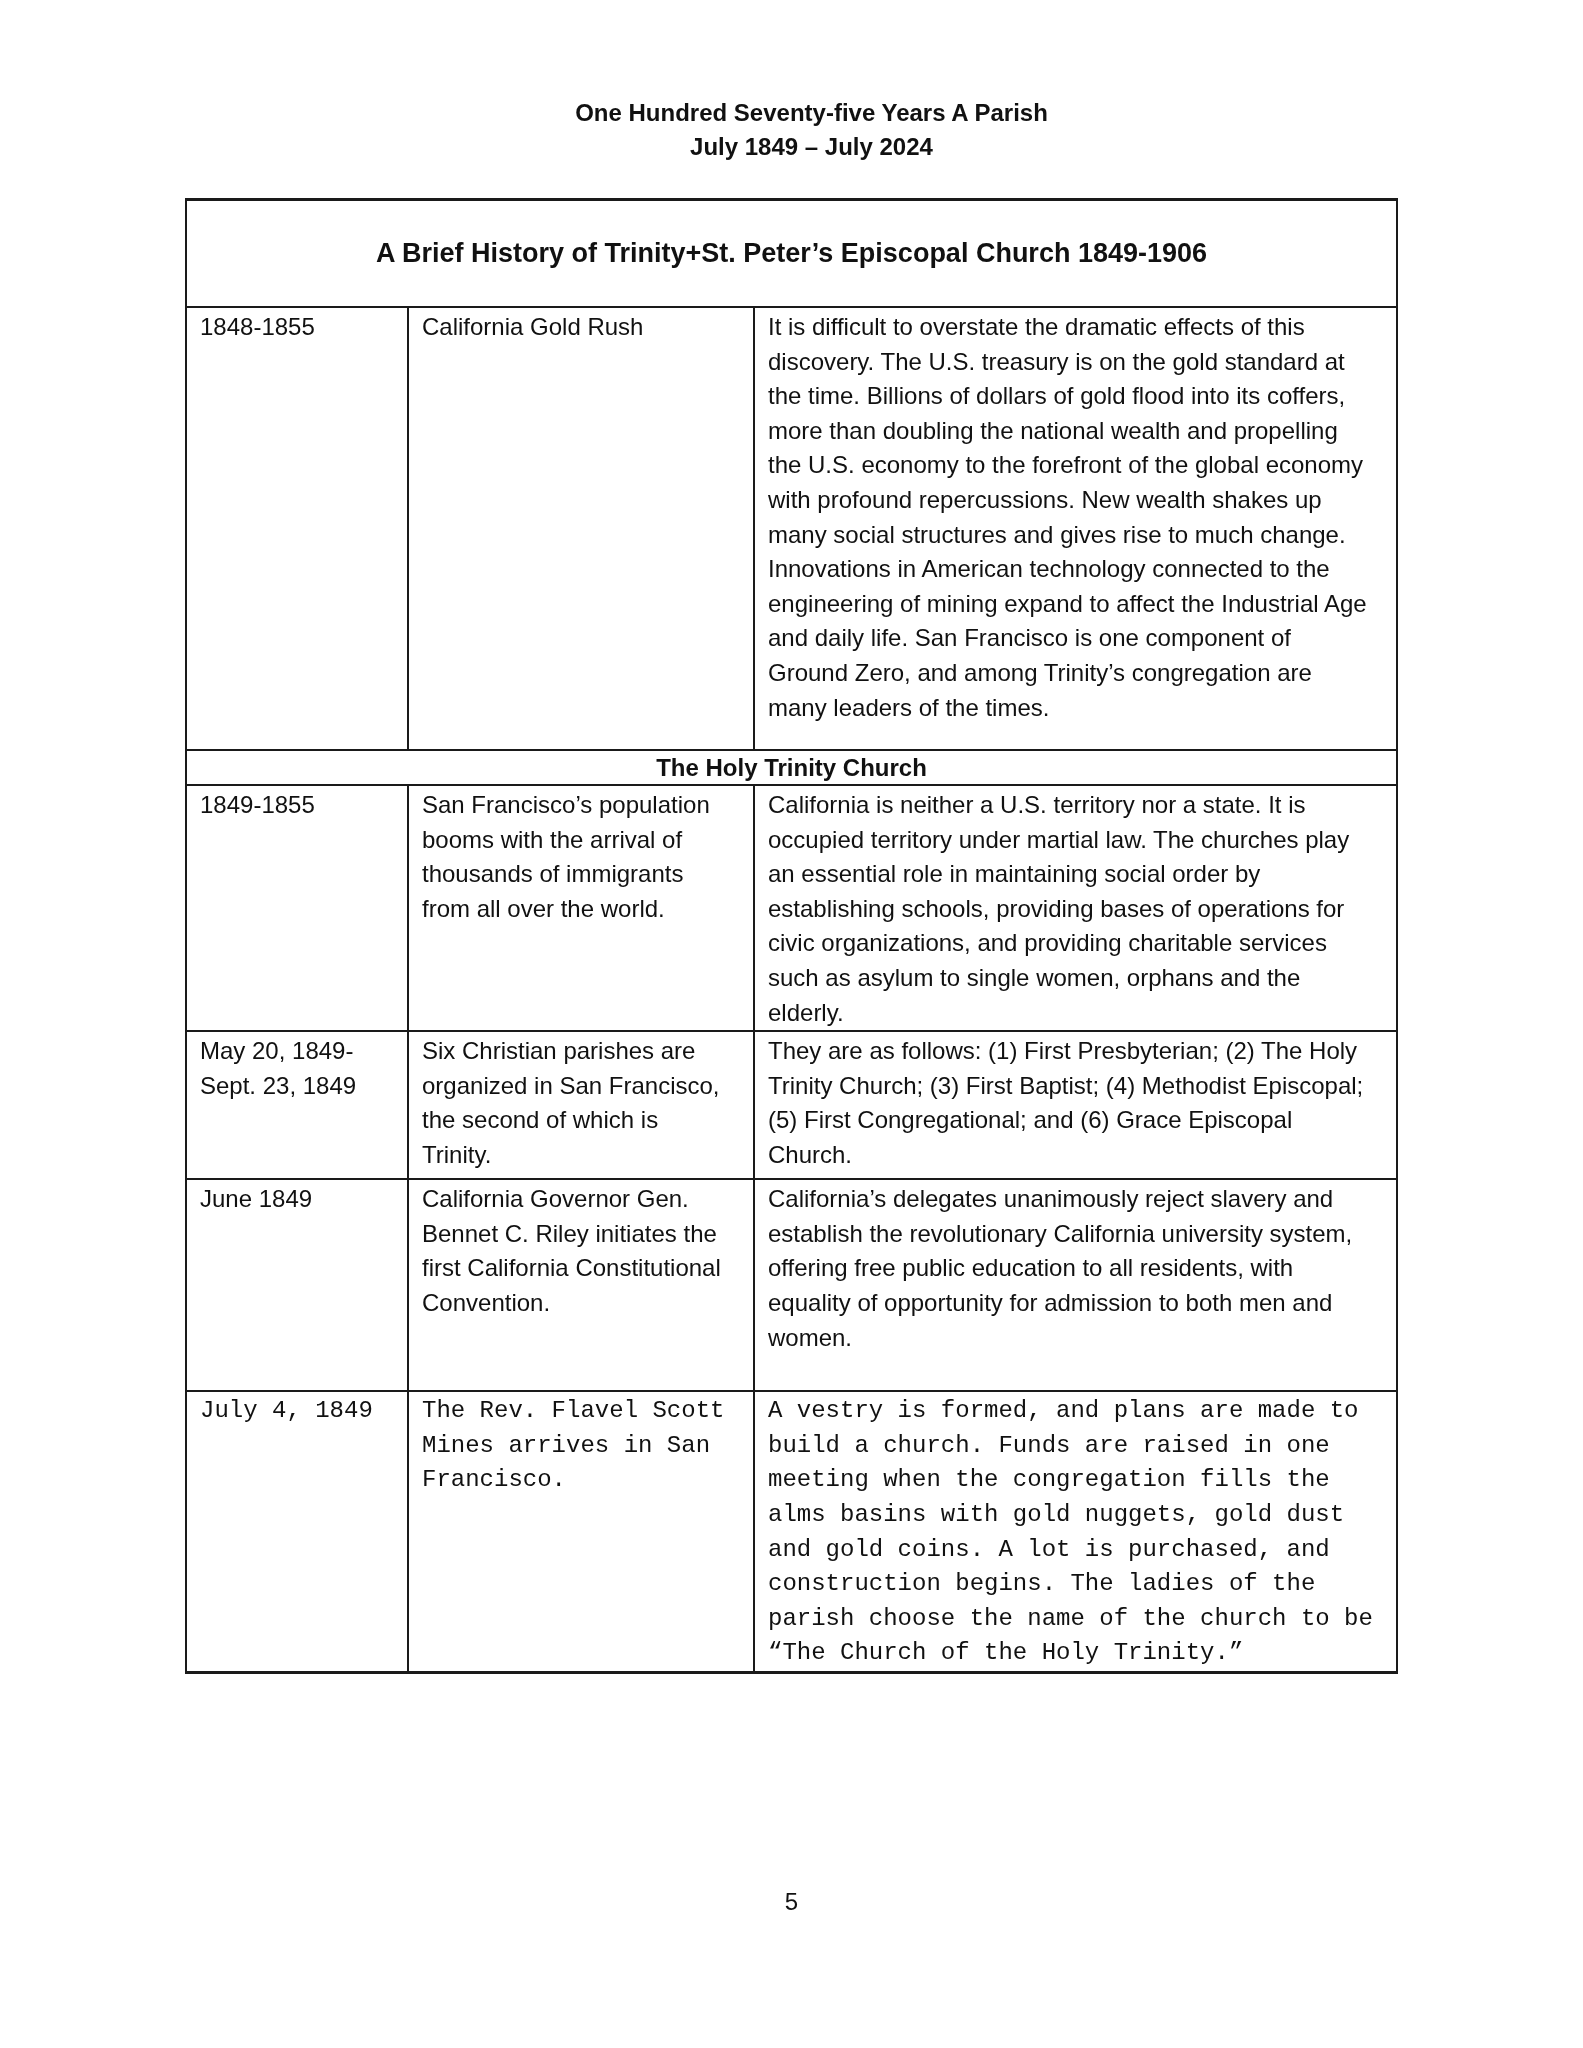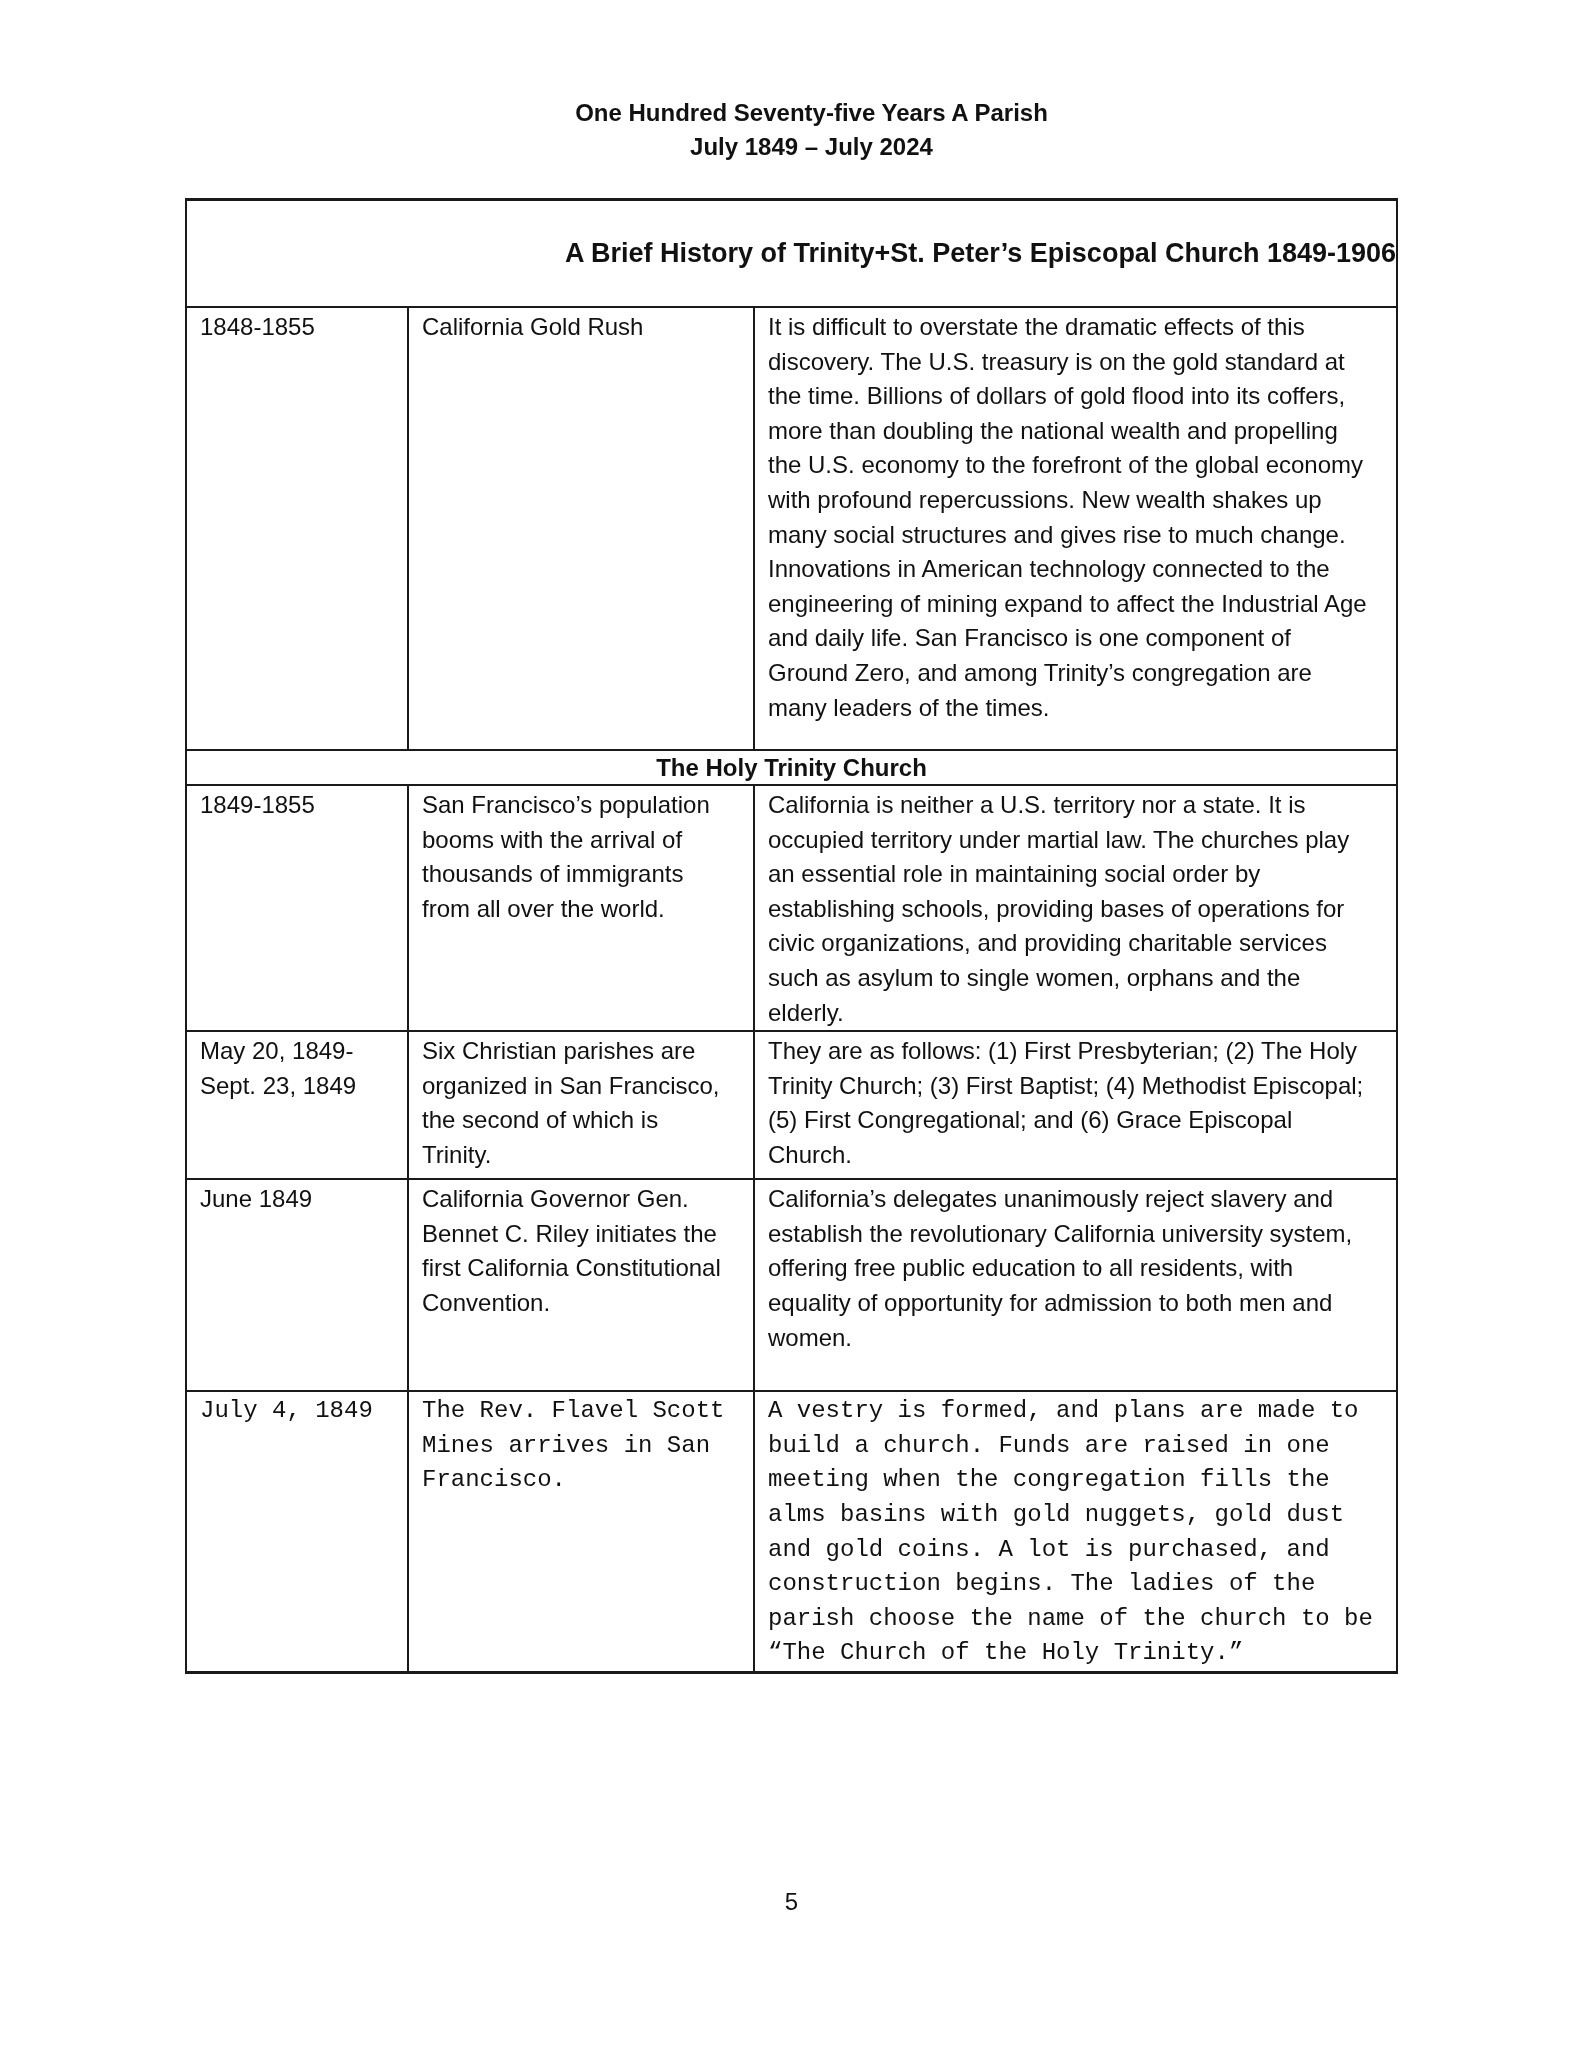--- a/index.html
+++ b/index.html
@@ -9,21 +9,21 @@
                font-weight: bold; font-size: 24px; line-height: 34px; margin-left: 20px; }
   #t1 { top: 96px; }
   #t2 { top: 130px; text-align: center; }
   table.hist { position: absolute; left: 185px; top: 198px; width: 1211px;
                border-collapse: collapse; table-layout: fixed; }
   table.hist td { border: 2px solid #1a1a1a; vertical-align: top;
                   font-size: 24px; line-height: 34.6px; padding: 2px 22px 0 13px; }
   col.c1 { width: 222px; }
   col.c2 { width: 346px; }
   col.c3 { width: 643px; }
-  tr.head td { height: 105px; text-align: right; vertical-align: middle;
+  tr.head td { height: 105px; text-align: center; vertical-align: middle;
                font-weight: bold; font-size: 27px; padding: 0; border-top-width: 3px; }
   tr.section td { text-align: center; font-weight: bold; font-size: 24px;
                   padding: 0; height: 33px; line-height: 33px; margin-left: 36px; }
   tr.last td { border-bottom-width: 3px; font-family: Liberation Mono, monospace; }
   .page-num { position: absolute; top: 1888px; left: 0; width: 1583px; text-align: center;
               font-size: 24px; }
 </style>
 </head>
 <body>
 

